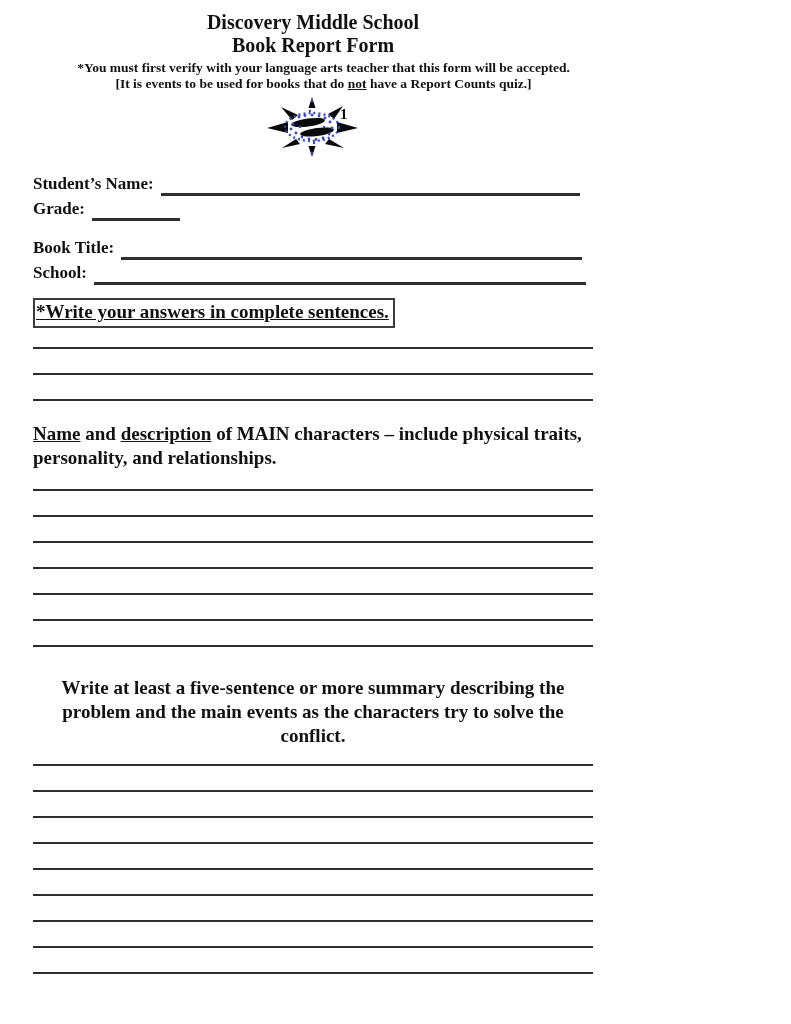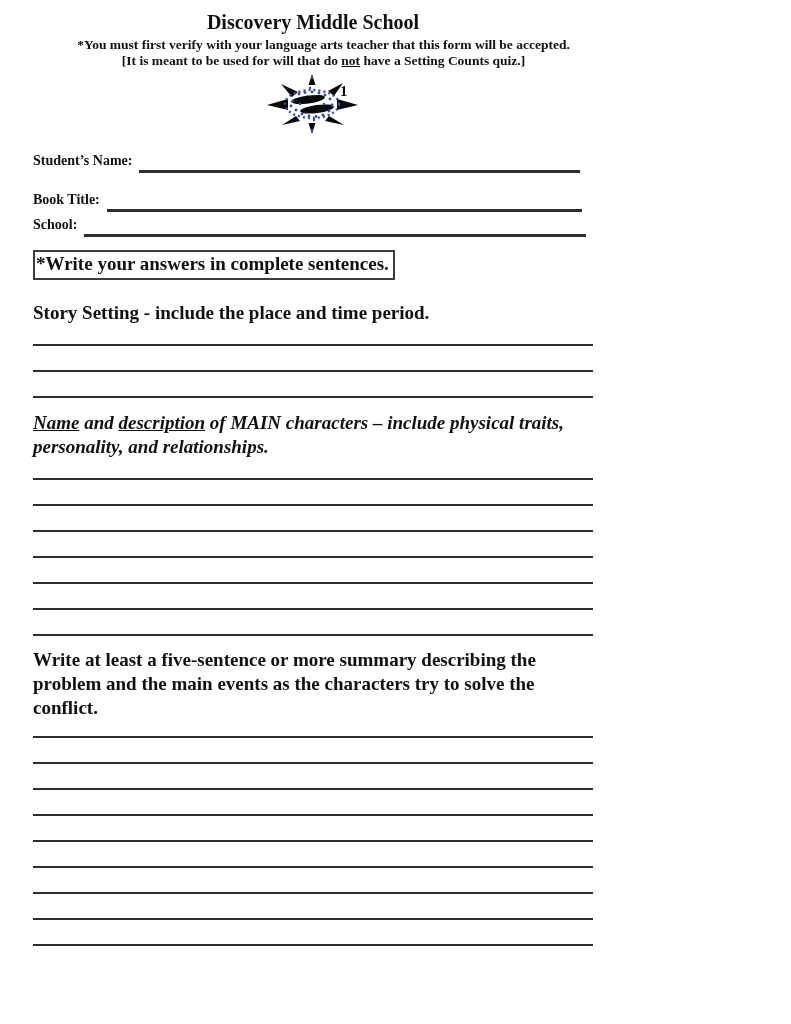--- a/index.html
+++ b/index.html
@@ -17,58 +17,59 @@
   .school-title, .form-title { font-size: 20px; line-height: 23px; }
   .note { font-size: 13.5px; line-height: 16px; padding-left: 21px; }
   .note-1 { margin-top: 3px; }
   .u { text-decoration: underline; }
 
   .logo-wrap { text-align: center; margin-top: 5px; height: 62px; }
   .logo-wrap svg { display: inline-block; }
 
   .content { width: 560px; margin: 0 auto; }
 
-  .field-row { display: flex; align-items: baseline; font-size: 14px; line-height: 25px; text-align: right; }
+  .field-row { display: flex; align-items: baseline; font-size: 17px; line-height: 25px; text-align: right; }
   .fill-line { border-bottom: 3px solid #2e2e2e; height: 20px; align-self: flex-end; }
   .row-student { margin-top: 12px; }
   .row-student .fill-line { flex: 1; margin-left: 7px; margin-right: 13px; }
   .row-grade .fill-line { width: 88px; margin-left: 7px; }
   .row-book { margin-top: 14px; }
   .row-book .fill-line { flex: 1; margin-left: 7px; margin-right: 11px; }
   .row-author .fill-line { flex: 1; margin-left: 7px; margin-right: 7px; }
 
   .inst-box {
     width: fit-content;
     margin-top: 13px;
     border: 2px solid #3c3c3c;
     padding: 0 4px 2px 1px;
     font-size: 19px;
     line-height: 24px;
   }
-  .inst-box .boxed-text { }
+  .inst-box .boxed-text { text-decoration: underline; }
 
   .section-heading { font-size: 19px; line-height: 24px; }
   .heading-story { margin-top: 21px; }
-  .heading-chars { margin-top: 13px; font-style: italic; }
-  .heading-summary { margin-top: 12px; }
+  .heading-chars { margin-top: 21px; }
+  .heading-summary { margin-top: 29px; text-align: center; }
 
   .blank-line { height: 24px; border-bottom: 2px solid #2e2e2e; }
   .lines-story .blank-line:first-child { height: 19px; }
   .lines-chars .blank-line:first-child { height: 19px; }
   .lines-summary .blank-line:first-child { height: 16px; }
 </style>
 </head>
 <body>
 
 <div class="page">
 
   <div class="header">
     <div class="school-title">Discovery Middle School</div>
+    <div class="form-title">Book Report Form</div>
     <div class="note note-1">*You must first verify with your language arts teacher that this form will be accepted.</div>
-    <div class="note"><span>[It is meant to be used for will that do </span><span class="u">not</span><span> have a Setting Counts quiz.]</span></div>
+    <div class="note"><span>[It is events to be used for books that do </span><span class="u">not</span><span> have a Report Counts quiz.]</span></div>
   </div>
 
   <div class="logo-wrap">
     <svg width="94" height="60" viewBox="0 0 94 60">
 
       <polygon points="46,0 49.5,11 42.5,11" fill="#0a0a0a"></polygon>
       <polygon points="46,60 49.5,49 42.5,49" fill="#0a0a0a"></polygon>
       <polygon points="1,31 22,25 22,36" fill="#0a0a0a"></polygon>
       <polygon points="92,31 71,25 71,36" fill="#0a0a0a"></polygon>
       <polygon points="15,10 32,18 26,23" fill="#0a0a0a"></polygon>
@@ -105,35 +106,38 @@
       <text x="74" y="22" font-size="15" font-weight="bold" fill="#0a0a0a" font-family="Liberation Serif, serif">1</text>
     </svg>
   </div>
 
   <div class="content">
 
     <div class="field-row row-student">
       <span>Student’s Name:</span>
       <span class="fill-line"></span>
     </div>
+    <div class="field-row row-grade">
+      <span>Grade:</span>
+      <span class="fill-line"></span>
+    </div>
 
     <div class="field-row row-book">
       <span>Book Title:</span>
       <span class="fill-line"></span>
     </div>
     <div class="field-row row-author">
       <span>School:</span>
       <span class="fill-line"></span>
     </div>
 
     <div class="inst-box">
       <span class="boxed-text">*Write your answers in complete sentences.</span>
     </div>
 
-    <div class="section-heading heading-story">Story Setting - include the place and time period.</div>
     <div class="lines-story">
         <div class="blank-line"></div>
         <div class="blank-line"></div>
         <div class="blank-line"></div>
       </div>
 
     <div class="section-heading heading-chars"><span class="u">Name</span><span> and </span><span class="u">description</span><span> of MAIN characters – include physical traits, personality, and relationships.</span></div>
     <div class="lines-chars">
         <div class="blank-line"></div>
         <div class="blank-line"></div>

